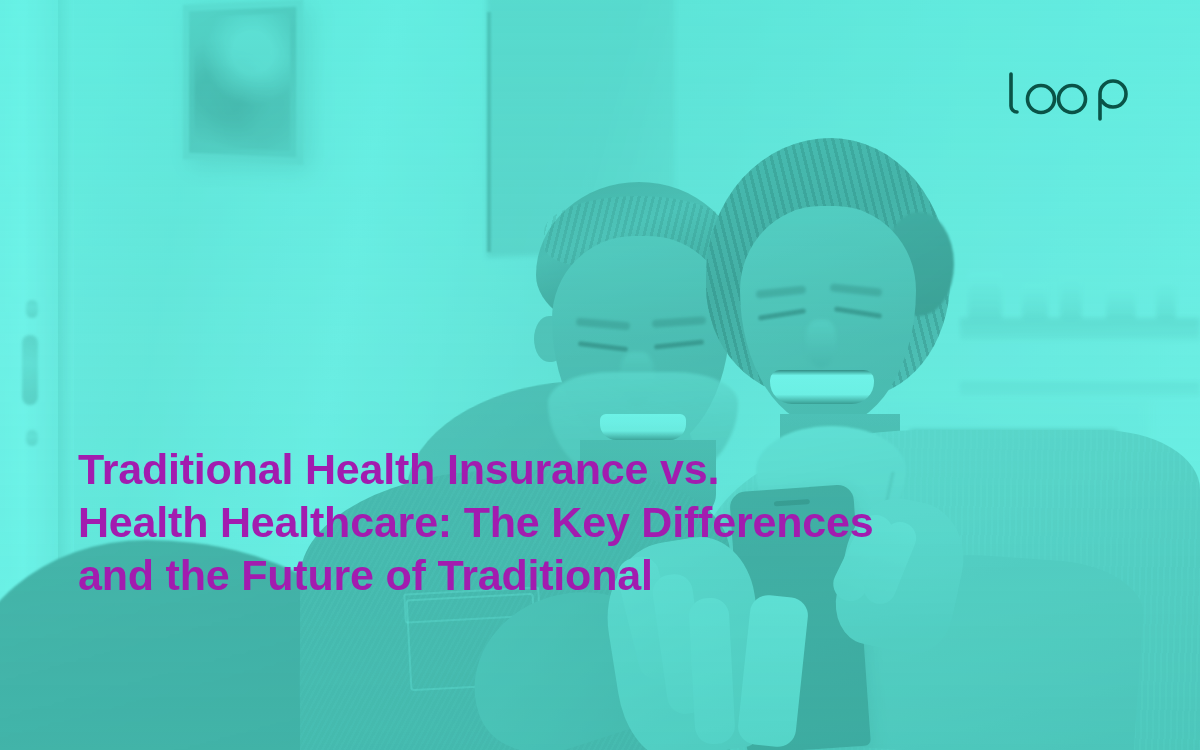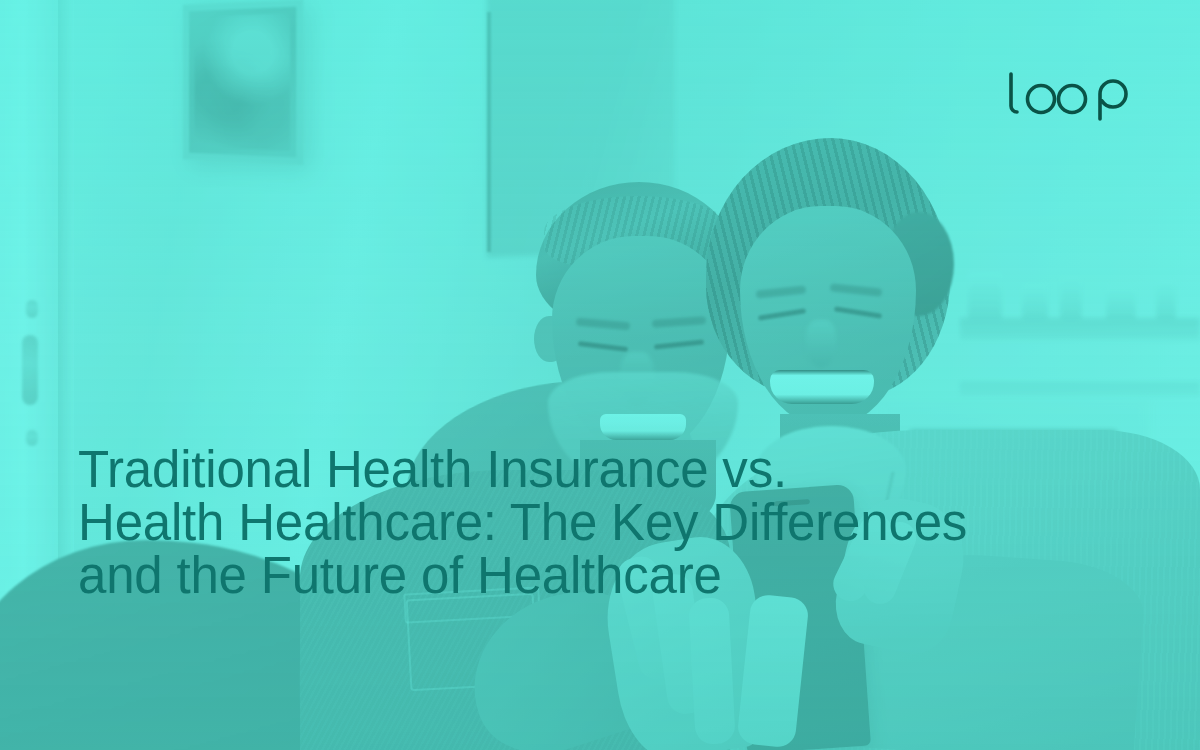--- a/index.html
+++ b/index.html
@@ -357,25 +357,25 @@
 
   .logo {
     position:absolute; right:64px; top:66px;
     width:132px; height:62px;
   }
   .logo svg { display:block; width:132px; height:62px; }
 
   .headline {
     position:absolute; left:78px; top:443px;
     width:880px;
-    font-size:51px;
+    font-size:43px;
     line-height:53px;
-    font-weight:normal;
+    font-weight:bold;
     letter-spacing:-.2px;
-    color:#0f766e;
+    color:#a21caf;
   }
   .headline .ln { display:block; white-space:nowrap; }
 </style>
 </head>
 <body>
 
 <div class="banner">
 
   <div class="photo">
     <div class="wall"></div>
@@ -469,17 +469,17 @@
           <circle cx="68" cy="33" r="13.5"></circle>
 
           <path d="M96 53 L96 28 a13 13 0 0 1 13 -13 a13 13 0 0 1 13 13 a13 13 0 0 1 -13 13 a13 13 0 0 1 -11 -6"></path>
         </g>
       </svg>
     </div>
 
     <h1 class="headline">
       <span class="ln">Traditional Health Insurance vs.</span>
       <span class="ln">Health Healthcare: The Key Differences</span>
-      <span class="ln">and the Future of Healthcare</span>
+      <span class="ln">and the Future of Traditional</span>
     </h1>
 
   </div>
 </div>
 
 </body></html>

